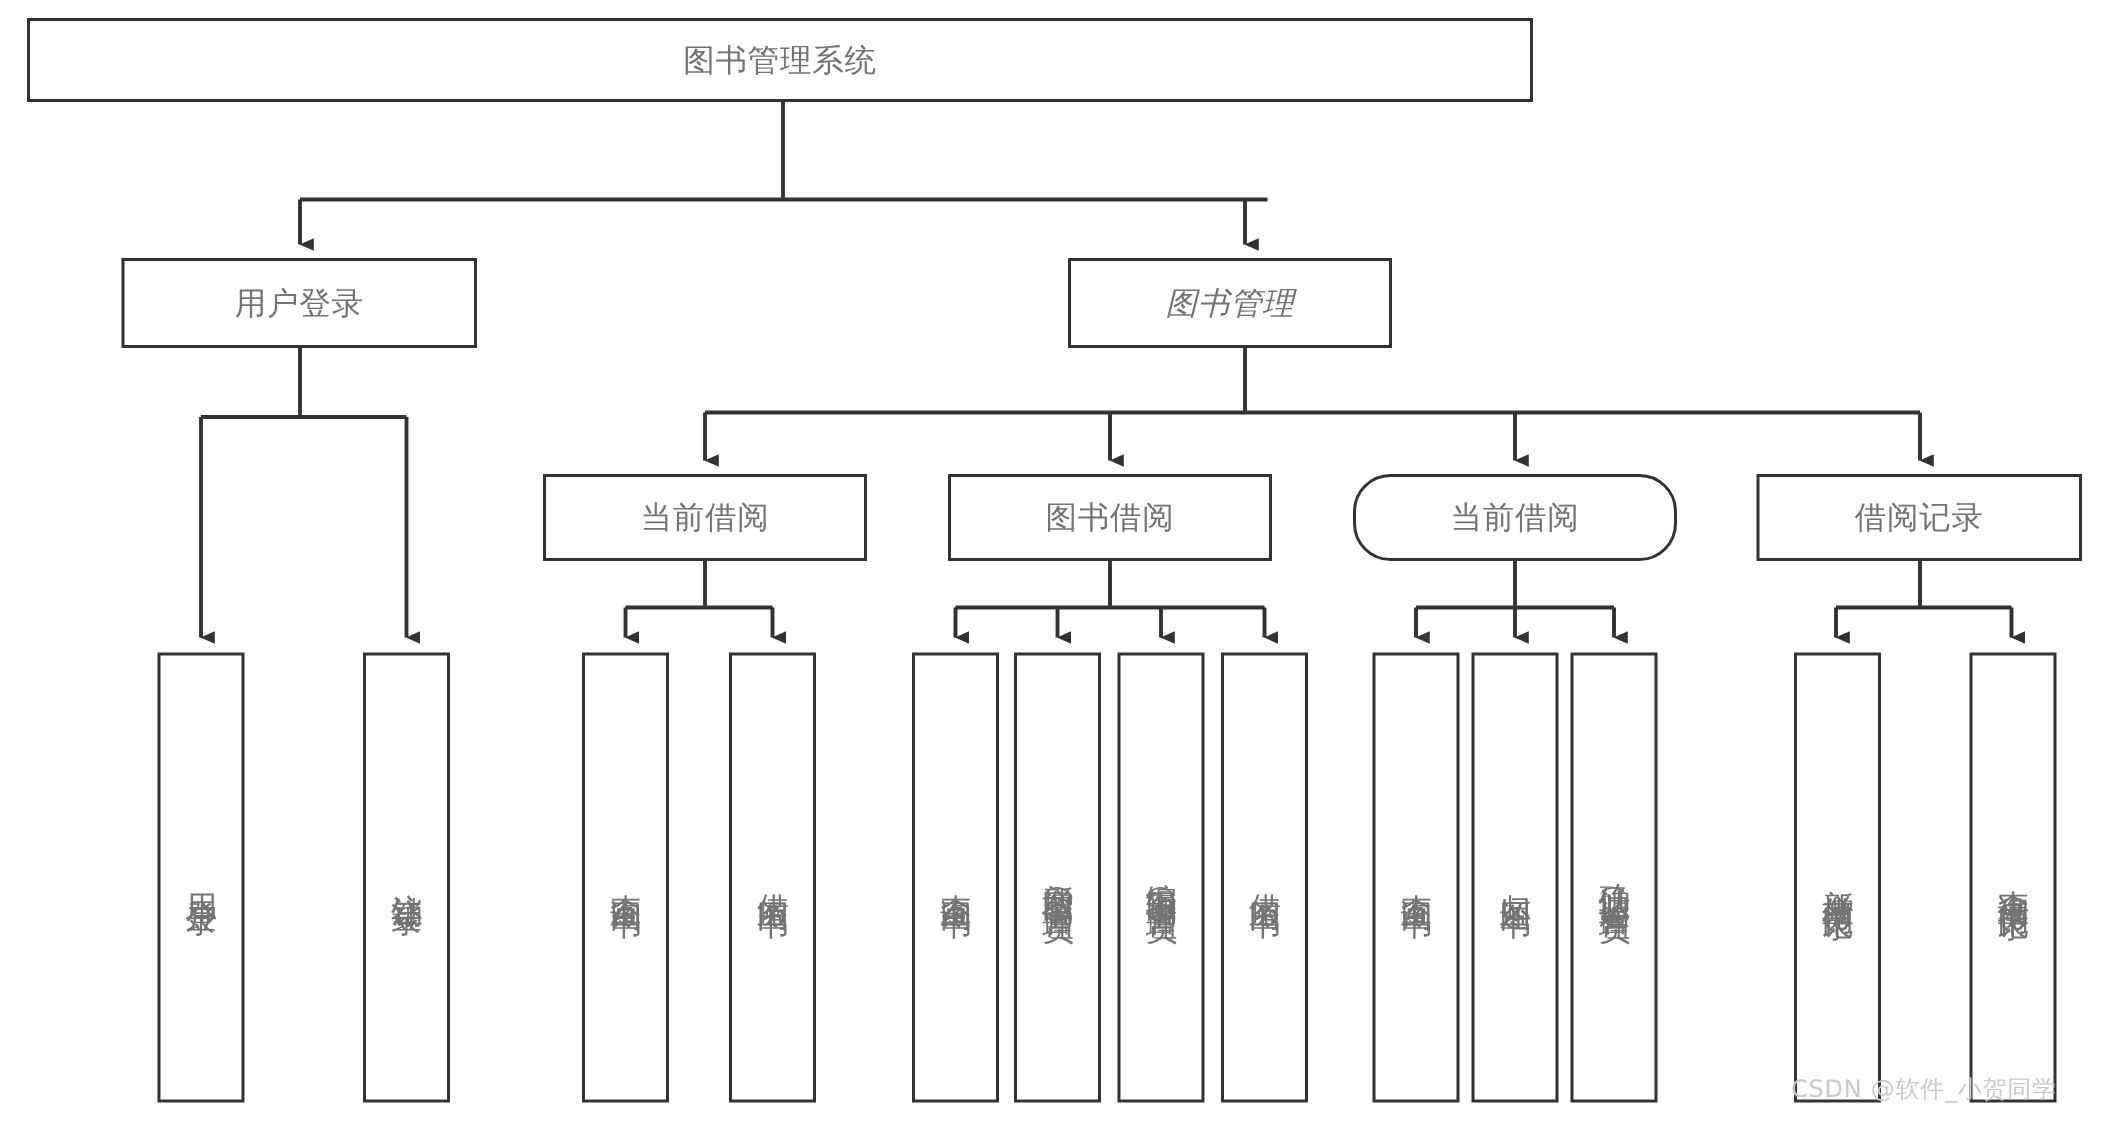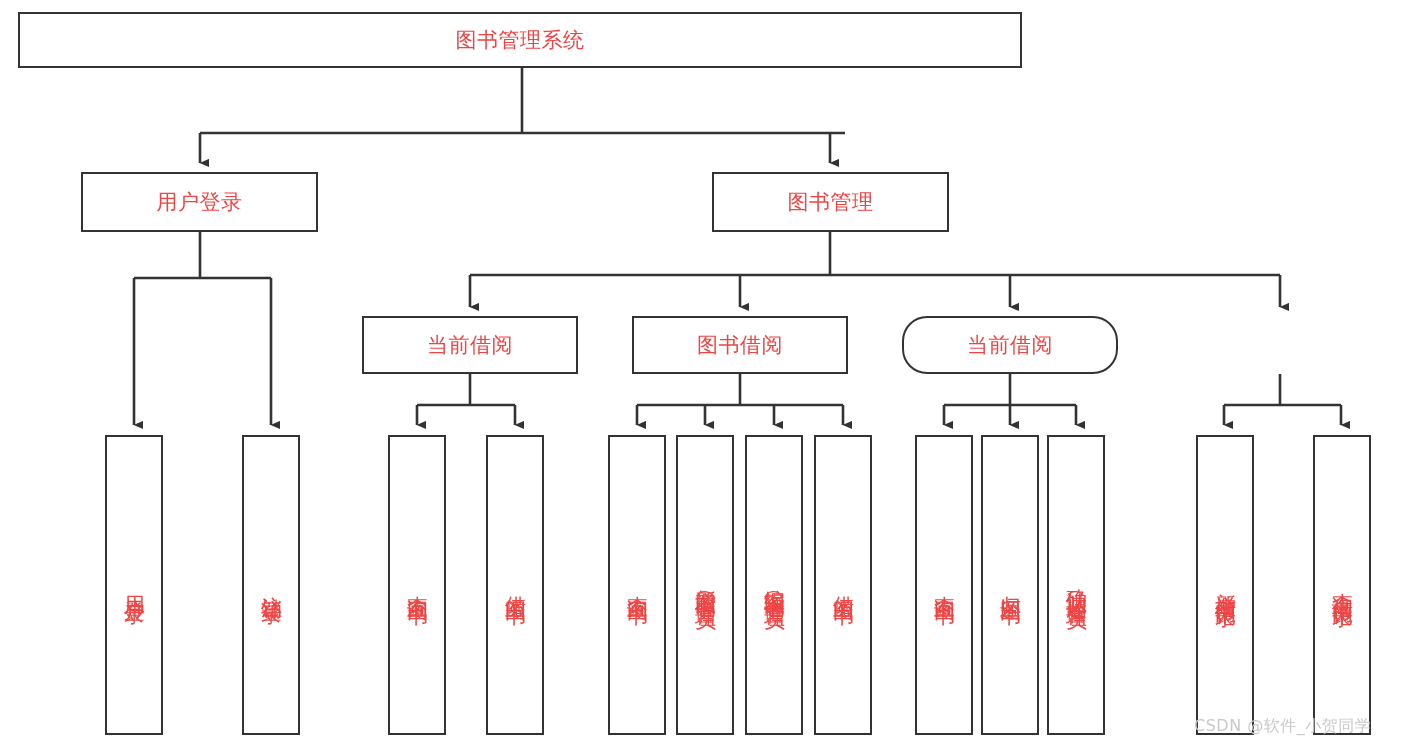--- a/index.html
+++ b/index.html
@@ -31,21 +31,21 @@
     position: absolute;
     box-sizing: border-box;
     background: #ffffff;
     border: 2.5px solid #333333;
     display: flex;
     align-items: center;
     justify-content: center;
     overflow: hidden;
   }
   .node-label {
-    color: #ef4444;
+    color: #737373;
     font-size: 21px;
     line-height: 1.18;
     letter-spacing: 0.5px;
     white-space: nowrap;
     text-align: center;
   }
   .node-box.vertical .node-label {
     writing-mode: vertical-rl;
     text-orientation: upright;
     letter-spacing: 3px;
@@ -118,32 +118,35 @@
     </g>
   </svg>
 
   <div class="node-box" style="left:18px; top:12px; width:1004px; height:56px;">
     <span class="node-label">图书管理系统</span>
   </div>
 
   <div class="node-box" style="left:81px; top:172px; width:237px; height:60px;">
     <span class="node-label">用户登录</span>
   </div>
-  <div class="node-box" style="left:712px; top:172px; width:237px; height:60px;">
+  <div class="node-box" style="left:712px; top:172px; width:216px; height:60px;font-style:italic;">
     <span class="node-label">图书管理</span>
   </div>
 
   <div class="node-box" style="left:362px; top:316px; width:216px; height:58px;">
     <span class="node-label">当前借阅</span>
   </div>
   <div class="node-box" style="left:632px; top:316px; width:216px; height:58px;justify-content:center;">
     <span class="node-label">图书借阅</span>
   </div>
   <div class="node-box" style="left:902px; top:316px; width:216px; height:58px;border-radius:25px;">
     <span class="node-label">当前借阅</span>
+  </div>
+  <div class="node-box" style="left:1171px; top:316px; width:217px; height:58px;">
+    <span class="node-label">借阅记录</span>
   </div>
 
   <div class="node-box vertical" style="left:105px; top:435px; width:58px; height:300px;">
     <span class="node-label">用户登录</span>
   </div>
   <div class="node-box vertical" style="left:242px; top:435px; width:58px; height:300px;">
     <span class="node-label">注销登录</span>
   </div>
 
   <div class="node-box vertical" style="left:388px; top:435px; width:58px; height:300px;">

